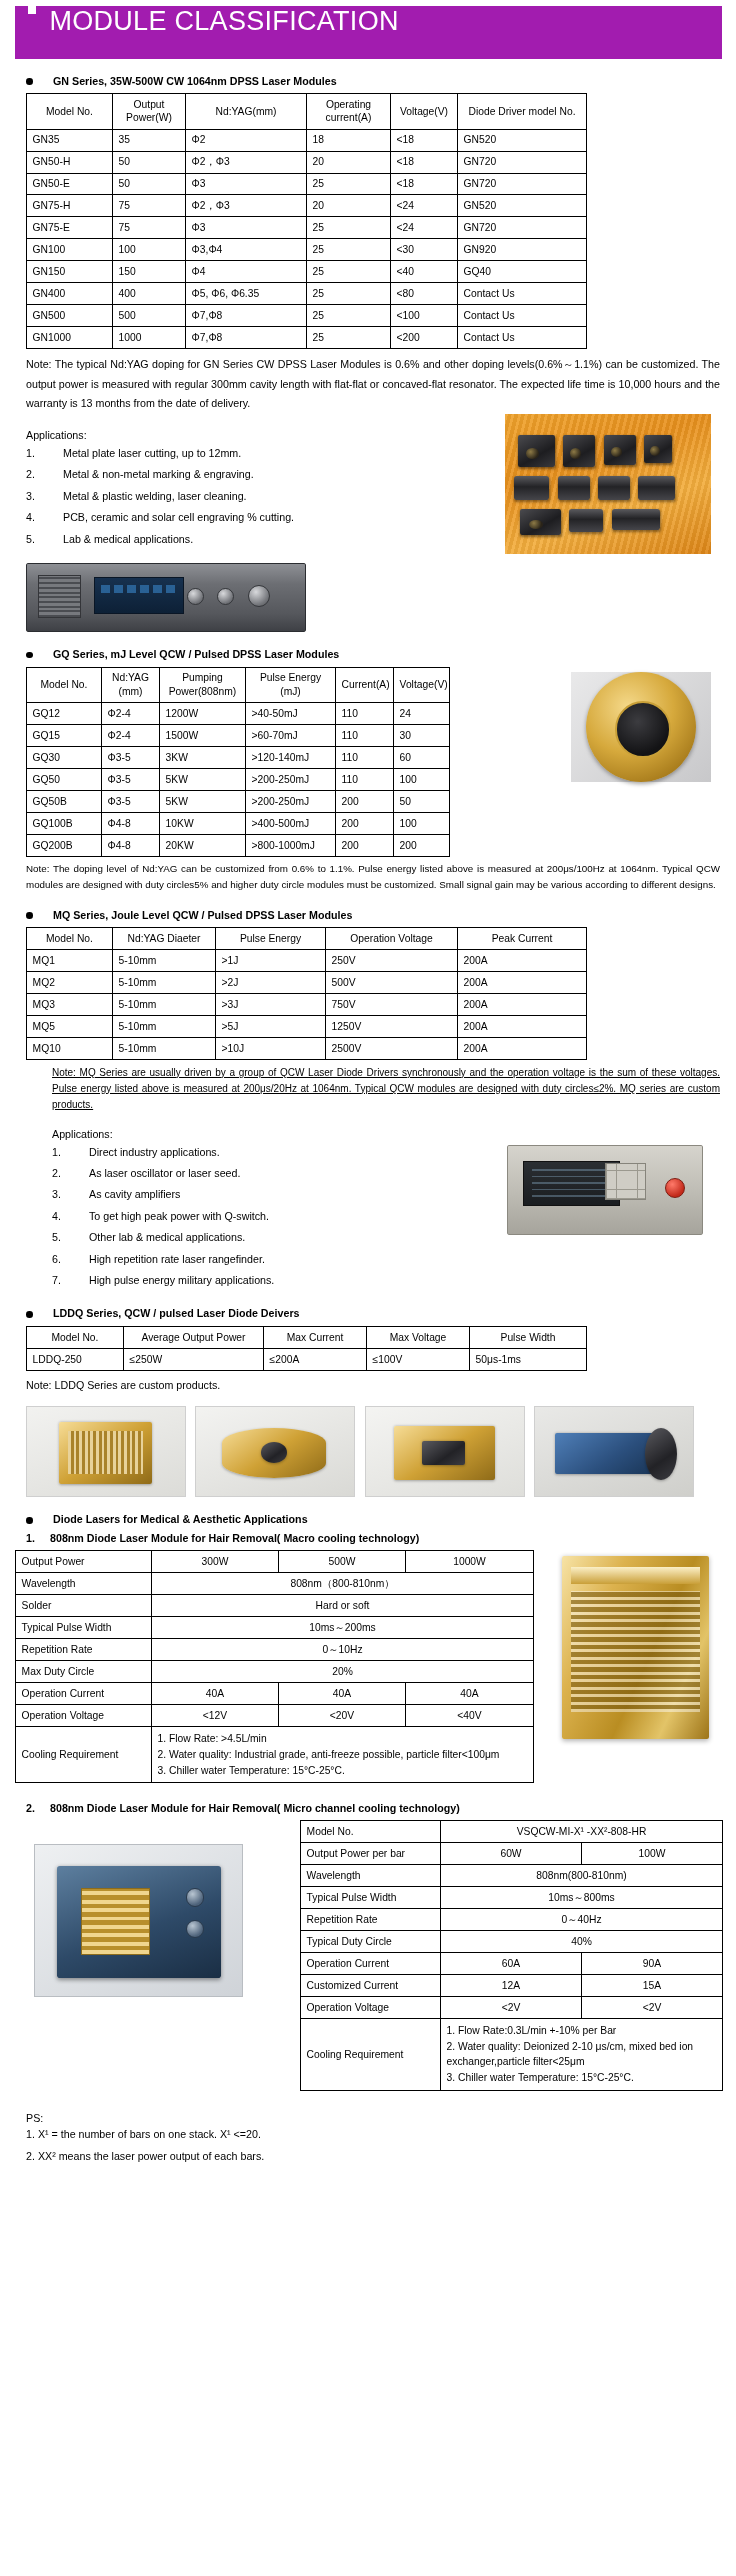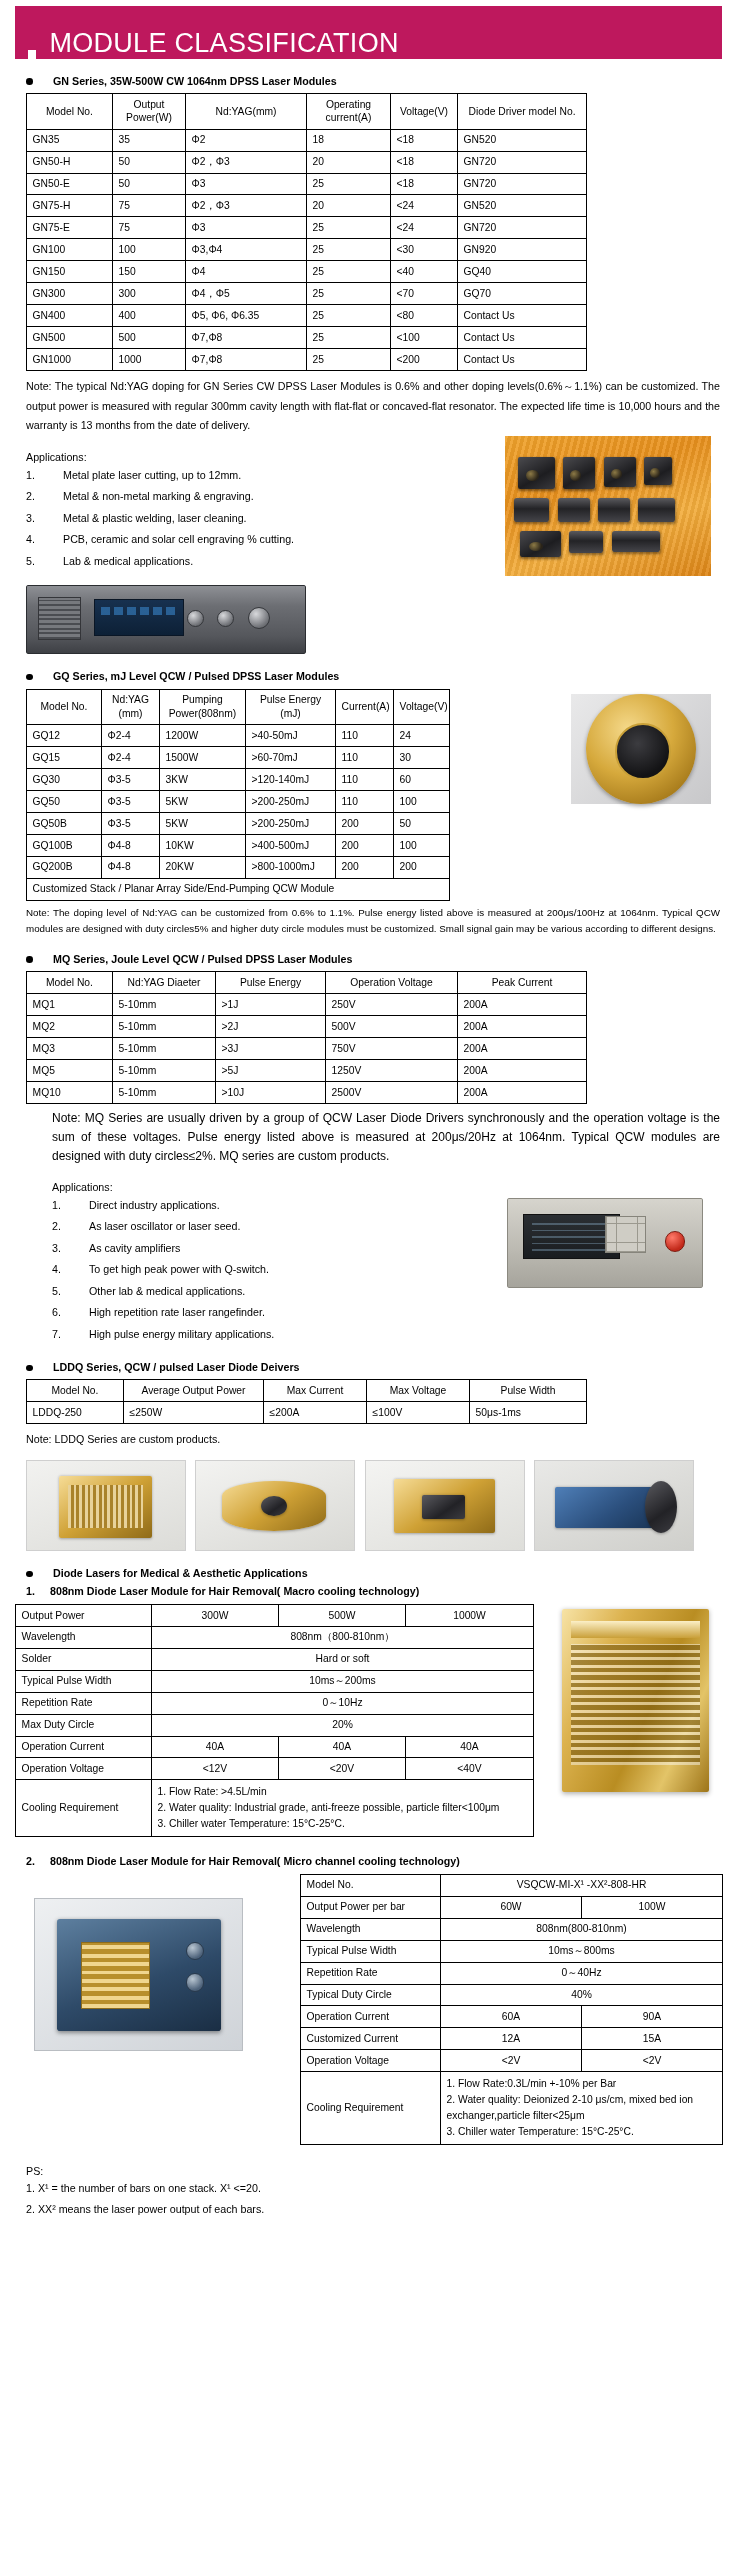--- a/index.html
+++ b/index.html
@@ -9,25 +9,25 @@
     background: #ffffff;
     font-family: "Liberation Sans", sans-serif;
     color: #000000;
     font-size: 10.7px;
     -webkit-font-smoothing: antialiased;
   }
   .page { width: 737px; position: relative; padding-bottom: 22.4px; }
 
   
   .banner {
-    background: #be185d;
+    background: #a21caf;
     height: 53px;
     margin: 5.6px 15px 0 15px;
     display: flex;
-    align-items: flex-end;
+    align-items: flex-start;
     padding-left: 13px;
   }
   .banner .sq {
     width: 8.4px; height: 8.4px; background: #ffffff;
     margin-right: 13px; flex: none;
   }
   .banner h1 {
     margin: 0; color: #ffffff;
     font-size: 27px; font-weight: 400;
     letter-spacing: 0.3px;
@@ -82,21 +82,22 @@
   .note-sm {
     margin: 4.7px 17px 0 26px;
     text-align: justify;
     line-height: 1.6;
     font-size: 9.8px;
   }
   .note-ind {
     margin: 4.7px 17px 0 52px;
     text-align: justify;
     line-height: 1.6;
-    font-size: 12px;
+    font-size: 10px;
+    text-decoration: underline;
   }
   .plain { margin: 5.6px 17px 0 26px; line-height: 1.75; font-size: 10.7px; }
 
   
   .apps-title { margin: 15px 0 1.9px 26px; font-size: 10.7px; }
   ol.apps { margin: 0; padding: 0; list-style: none; }
   ol.apps li {
     display: flex; margin-left: 26px;
     line-height: 2.0; font-size: 10.7px;
   }
@@ -350,28 +351,20 @@
           <td>&lt;30</td>
           <td>GN920</td>
         </tr>
       <tr>
           <td>GN150</td>
           <td>150</td>
           <td>Φ4</td>
           <td>25</td>
           <td>&lt;40</td>
           <td>GQ40</td>
-        </tr>
-      <tr>
-          <td>GN300</td>
-          <td>300</td>
-          <td>Φ4，Φ5</td>
-          <td>25</td>
-          <td>&lt;70</td>
-          <td>GQ70</td>
         </tr>
       <tr>
           <td>GN400</td>
           <td>400</td>
           <td>Φ5, Φ6, Φ6.35</td>
           <td>25</td>
           <td>&lt;80</td>
           <td>Contact Us</td>
         </tr>
       <tr>
@@ -526,23 +519,20 @@
             <td>100</td>
           </tr>
         <tr>
             <td>GQ200B</td>
             <td>Φ4-8</td>
             <td>20KW</td>
             <td>&gt;800-1000mJ</td>
             <td>200</td>
             <td>200</td>
           </tr>
-        <tr>
-          <td colspan="6">Customized Stack / Planar Array Side/End-Pumping QCW Module</td>
-        </tr>
       </tbody>
     </table>
 
     <div class="gold-bg" style="position:absolute; right:26px; top:5.6px;">
       <div class="photo-gold"></div>
     </div>
   </div>
 
   <div class="note-sm">Note: The doping level of Nd:YAG can be customized from 0.6% to 1.1%. Pulse energy listed above is measured at 200μs/100Hz at 1064nm. Typical QCW modules are designed with duty circles5% and higher duty circle modules must be customized. Small signal gain may be various according to different designs.</div>
 

